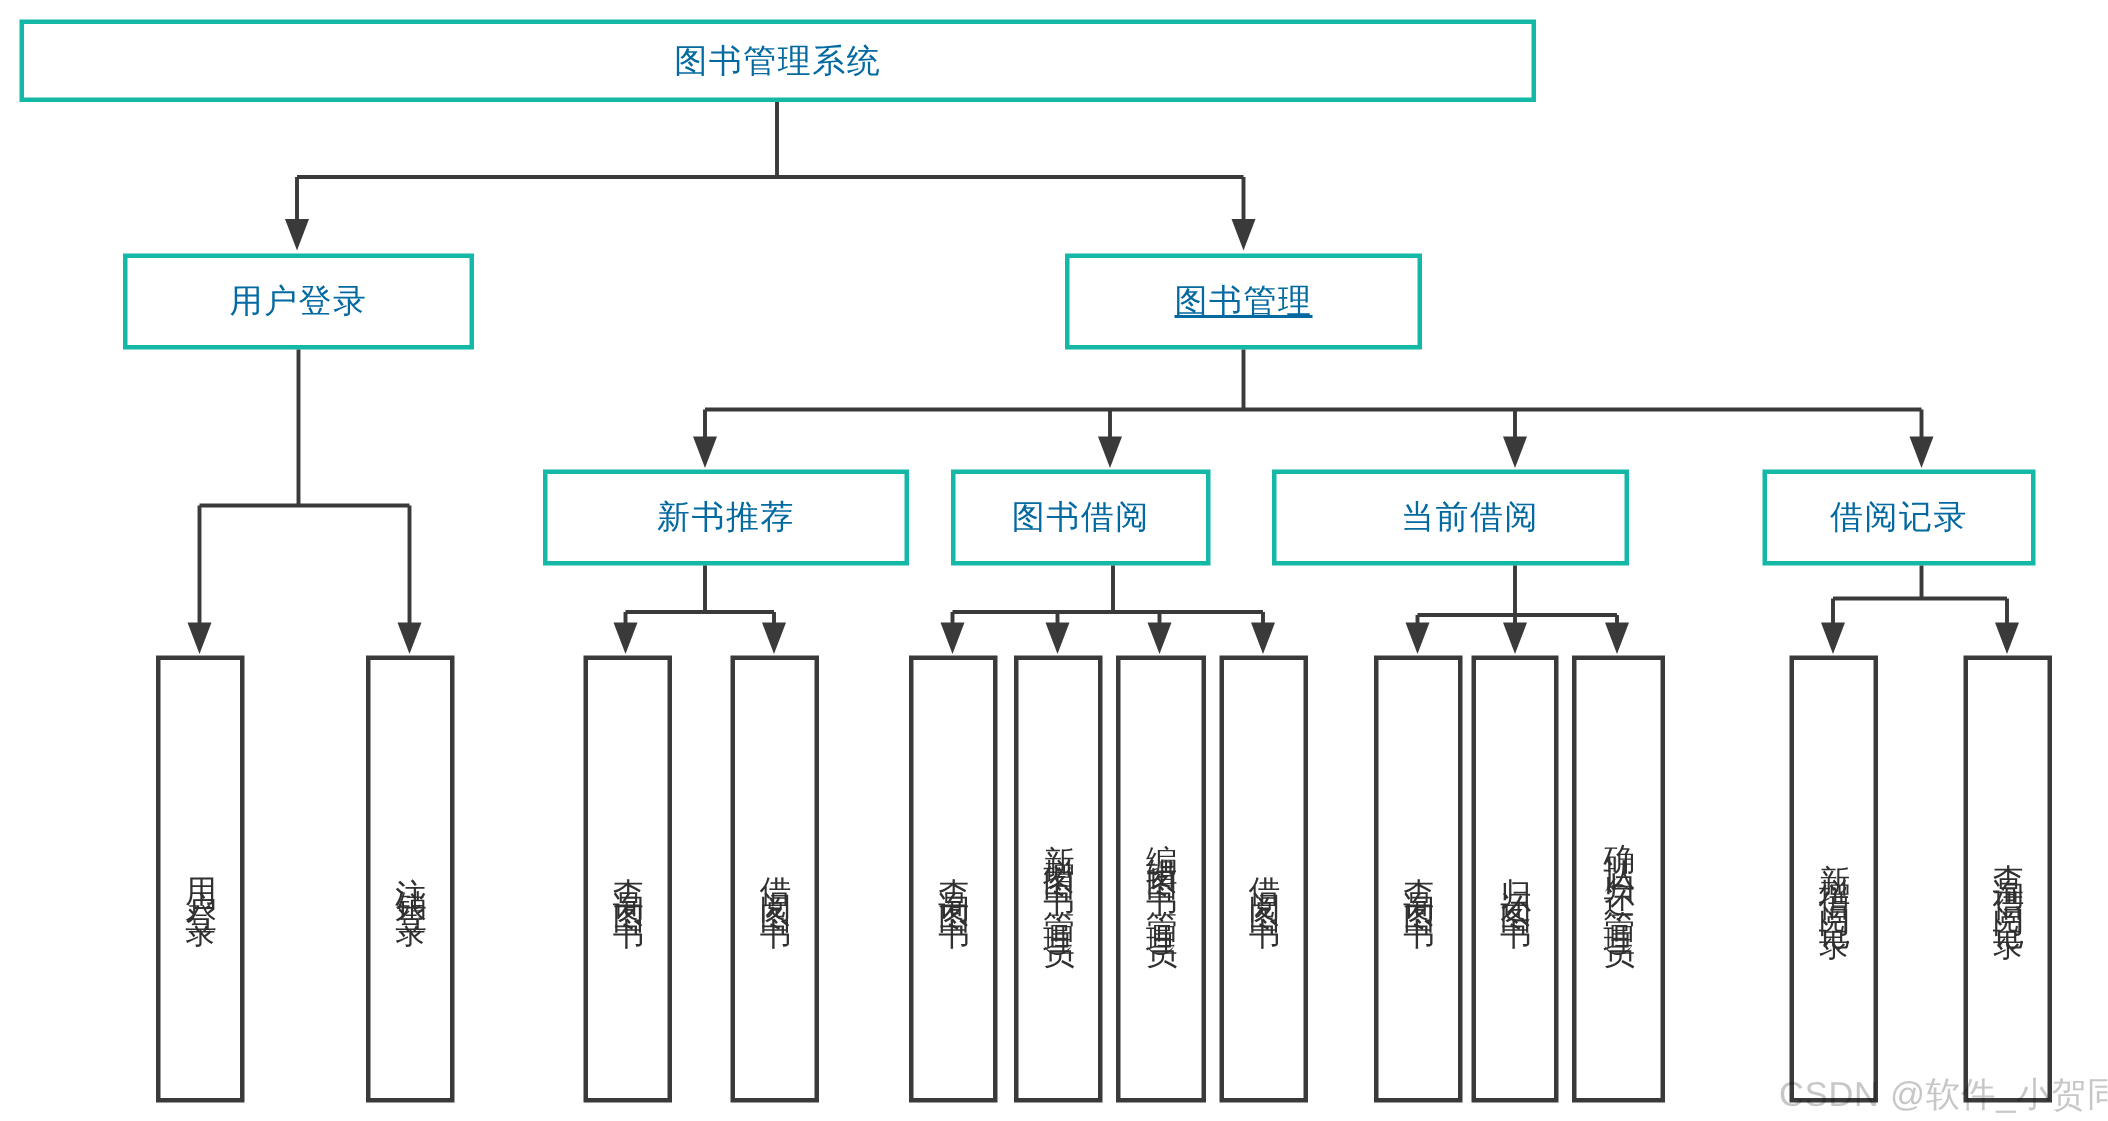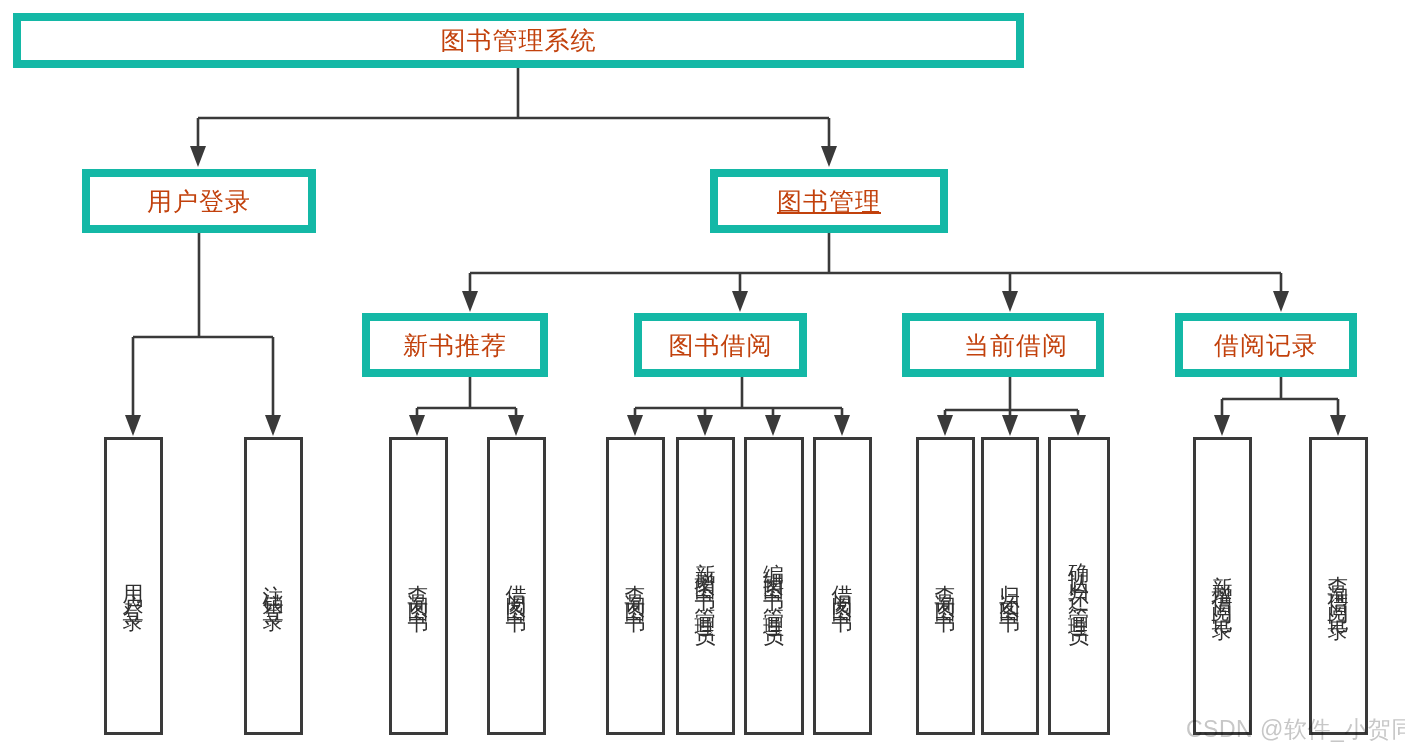--- a/index.html
+++ b/index.html
@@ -13,27 +13,27 @@
   }
   .connectors {
     position: absolute;
     left: 0; top: 0;
     z-index: 3;
     pointer-events: none;
   }
   .box {
     position: absolute;
     box-sizing: border-box;
-    border: 8px solid #14b8a6;
+    border: 3px solid #14b8a6;
     background: #ffffff;
     display: flex;
     align-items: center;
     justify-content: center;
-    font-size: 25px;
-    color: #c2410c;
+    font-size: 22px;
+    color: #0369a1;
     letter-spacing: 1px;
     z-index: 2;
     white-space: nowrap;
   }
   .lvl-root { left: 13px; top: 13px; width: 1011px; height: 55px; }
   .lvl-2 { top: 169px; height: 64px; }
   .lvl-3 { top: 313px; height: 64px; }
   .leaf {
     position: absolute;
     box-sizing: border-box;
@@ -86,23 +86,23 @@
       M627,415 H643 L635,436 Z  M697,415 H713 L705,436 Z  M765,415 H781 L773,436 Z  M834,415 H850 L842,436 Z
       M937,415 H953 L945,436 Z  M1002,415 H1018 L1010,436 Z  M1070,415 H1086 L1078,436 Z
       M1214,415 H1230 L1222,436 Z  M1330,415 H1346 L1338,436 Z"></path>
   </svg>
 
   <div class="box lvl-root">图书管理系统</div>
 
   <div class="box lvl-2" style="left:82px; width:234px;">用户登录</div>
   <div class="box lvl-2" style="left:710px; width:238px;text-decoration:underline;">图书管理</div>
 
-  <div class="box lvl-3" style="left:362px; width:186px;">新书推荐</div>
+  <div class="box lvl-3" style="left:362px; width:244px;">新书推荐</div>
   <div class="box lvl-3" style="left:634px; width:173px;">图书借阅</div>
-  <div class="box lvl-3" style="left:902px; width:202px;padding-left:26px;">当前借阅</div>
+  <div class="box lvl-3" style="left:848px; width:238px;padding-left:26px;">当前借阅</div>
   <div class="box lvl-3" style="left:1175px; width:182px;">借阅记录</div>
 
   <div class="leaf" style="left:104px; width:59px;">用户登录</div>
   <div class="leaf" style="left:244px; width:59px;">注销登录</div>
 
   <div class="leaf" style="left:389px; width:59px;">查询图书</div>
   <div class="leaf" style="left:487px; width:59px;">借阅图书</div>
 
   <div class="leaf" style="left:606px; width:59px;">查询图书</div>
   <div class="leaf" style="left:676px; width:59px;">新增图书（管理员）</div>

